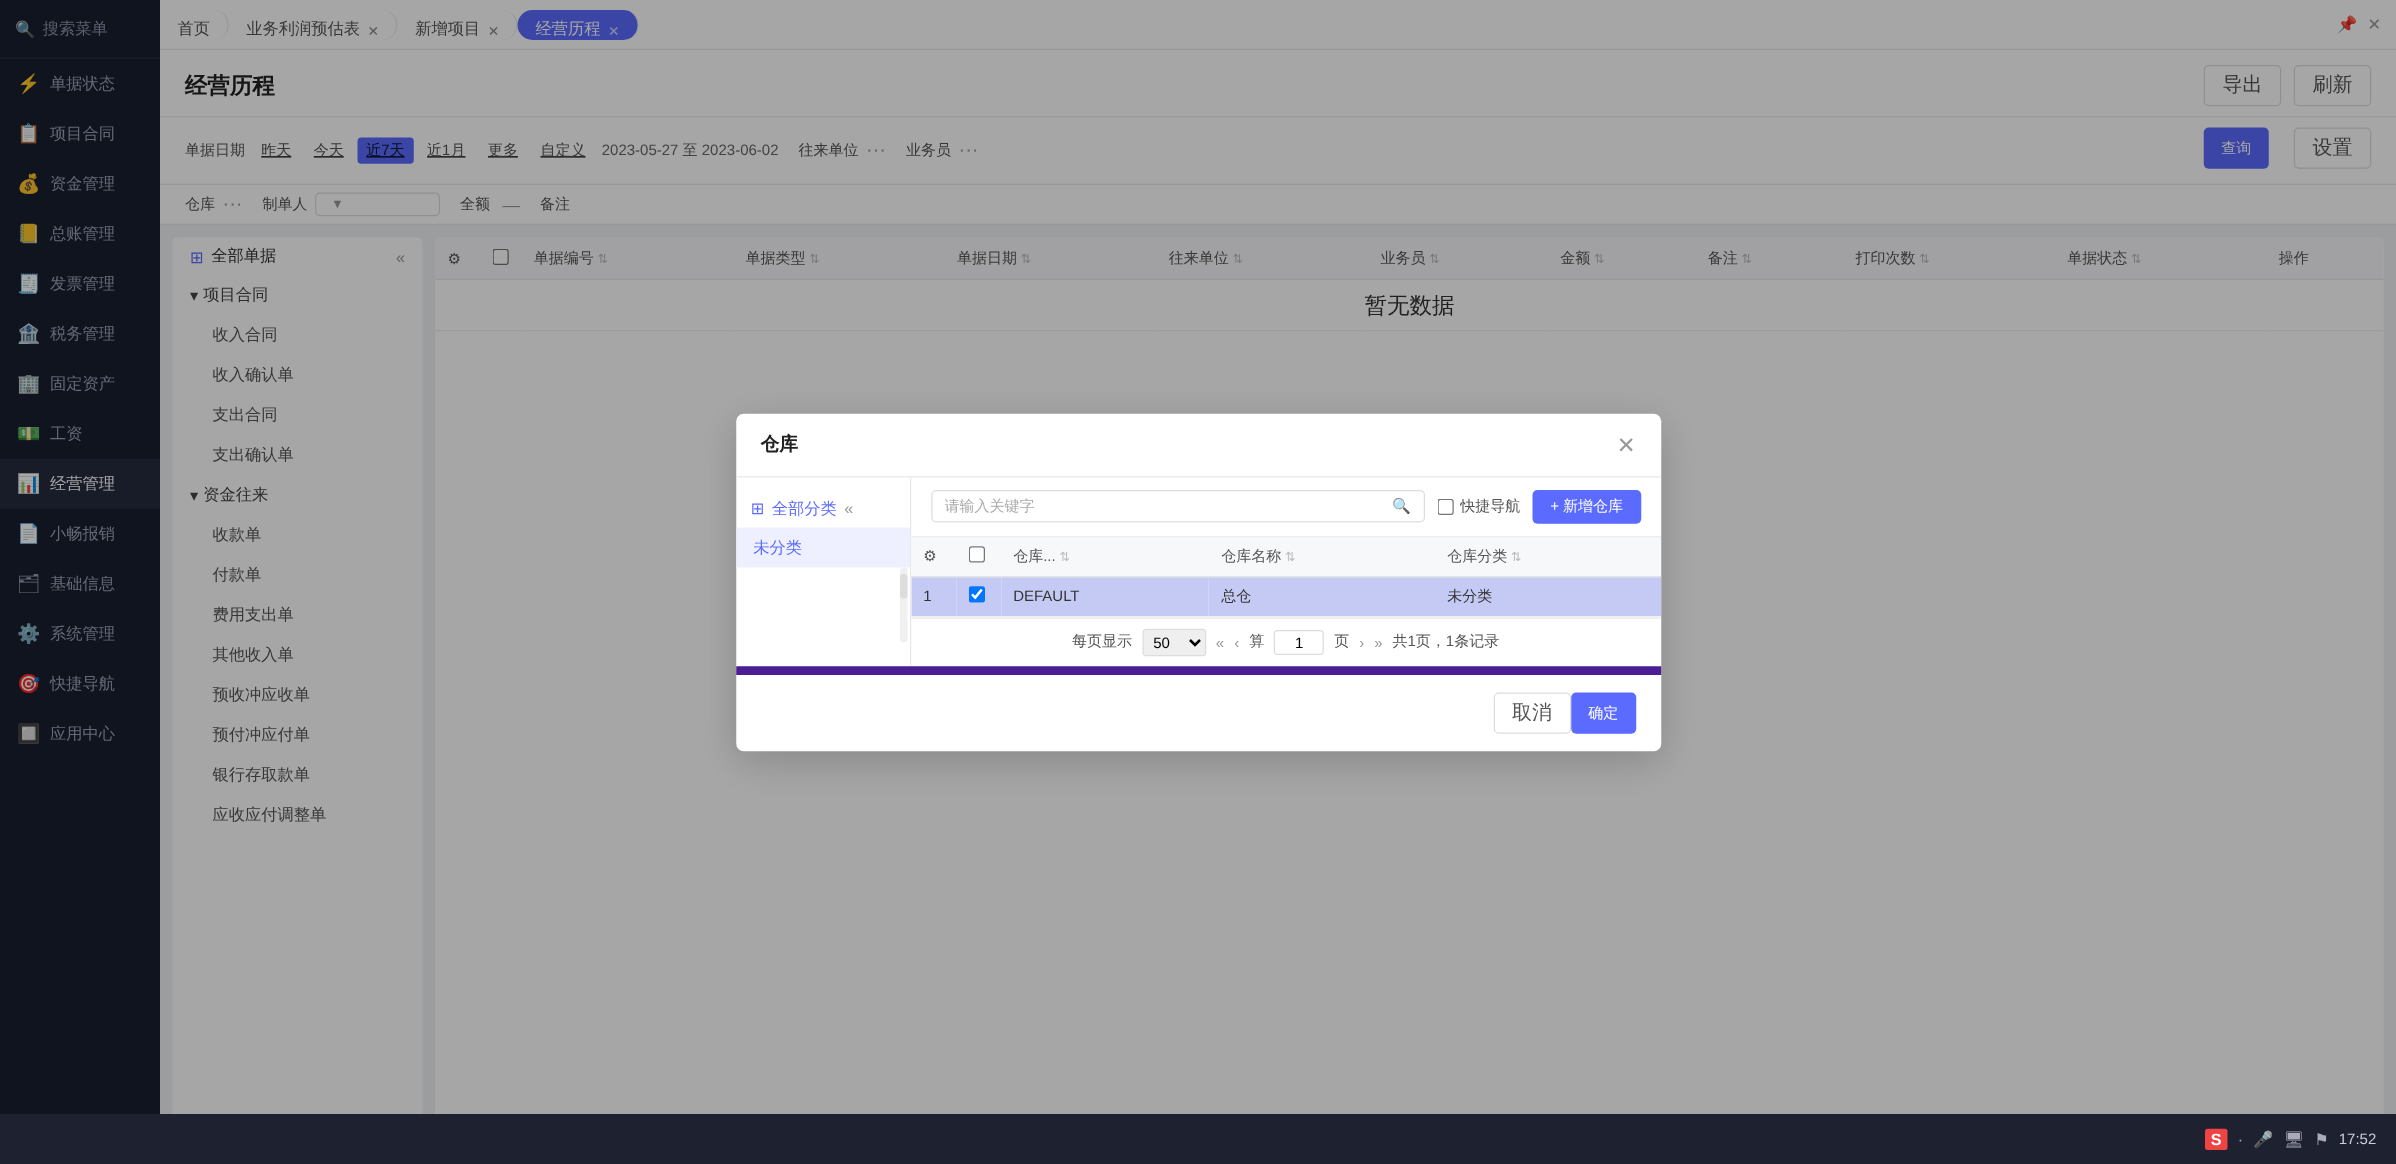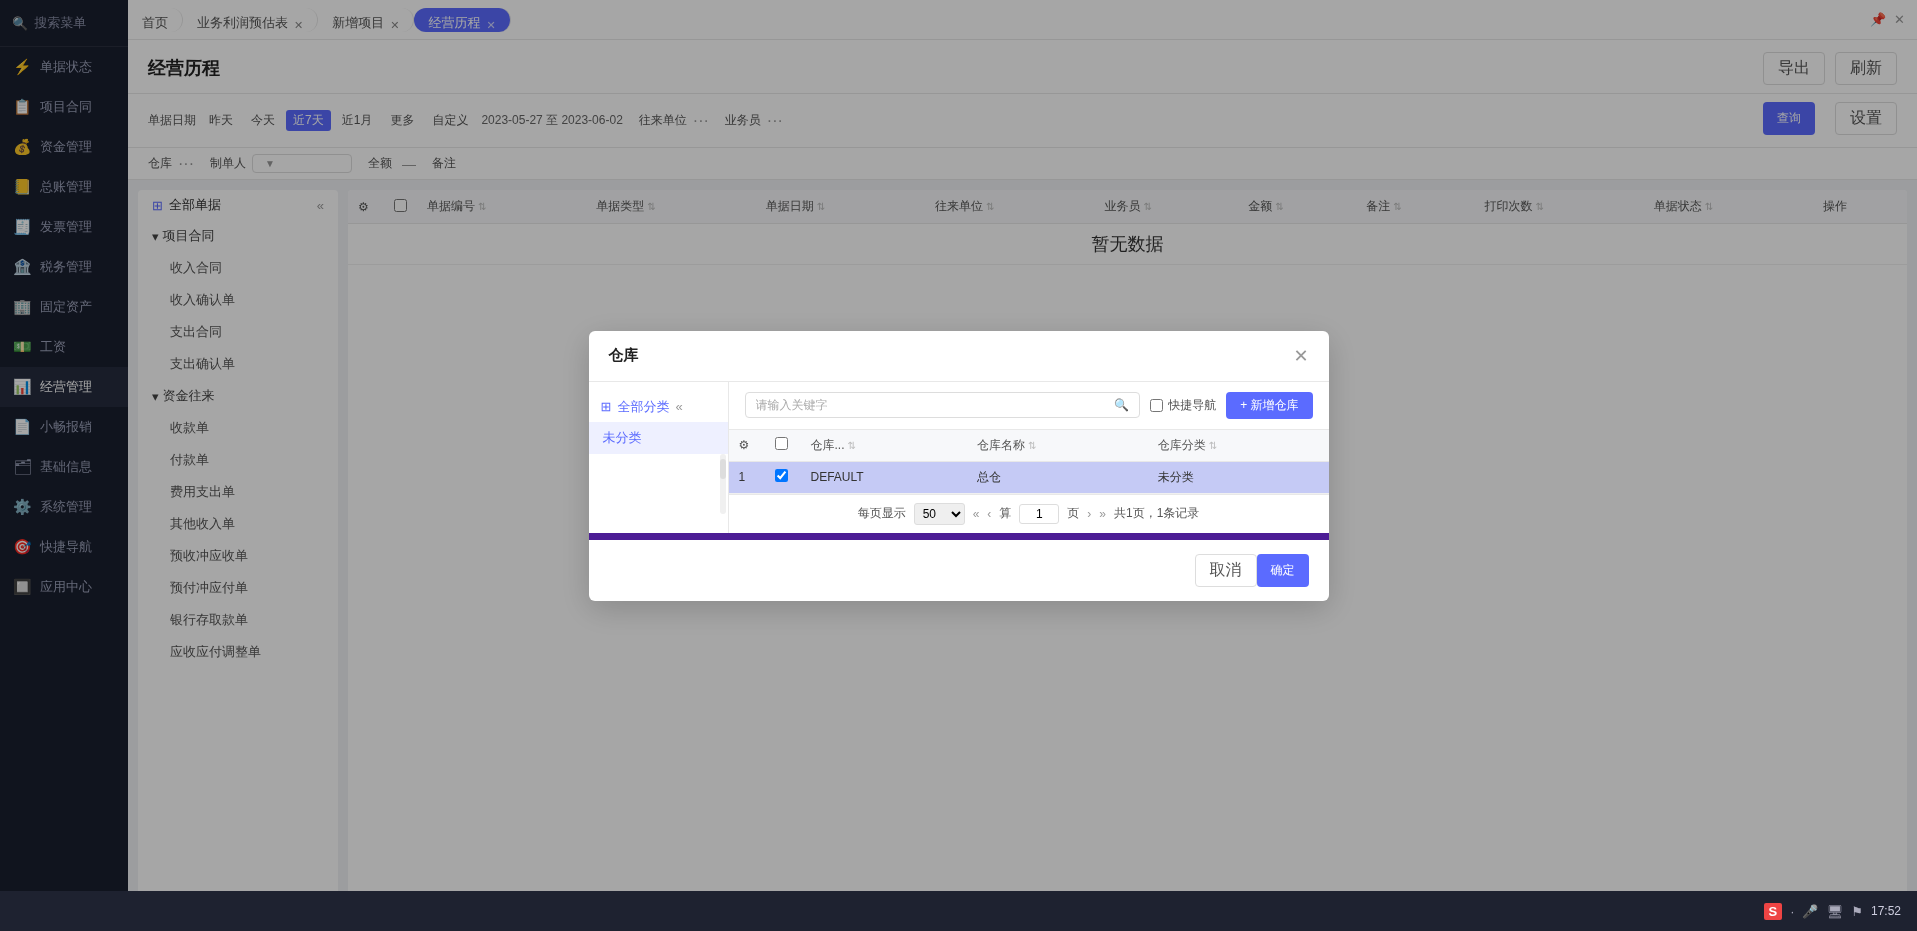--- a/index.html
+++ b/index.html
@@ -38,23 +38,23 @@
       background: #fff; padding: 12px 20px 0; border-bottom: 1px solid #e8e8e8;
     }
     .page-title { font-size: 18px; font-weight: bold; color: #222; margin-bottom: 10px; }
 
     
     .filter-bar {
       background: #fff; padding: 8px 20px; display: flex; align-items: center; gap: 16px; flex-wrap: wrap; border-bottom: 1px solid #e8e8e8;
     }
     .filter-group { display: flex; align-items: center; gap: 6px; }
     .filter-label { color: #555; font-size: 12px; white-space: nowrap; }
-    .date-btns { display: flex; gap: 4px; }
+    .date-btns { display: flex; gap: 4px; text-decoration: underline; }
     .date-btn { padding: 2px 7px; border-radius: 3px; font-size: 12px; cursor: pointer; color: #555; background: transparent; border: none; }
-    .date-btn.active { background: #5b6bff; color: #ffffff; border-radius: 3px; }
+    .date-btn.active { background: #5b6bff; color: #0f172a; border-radius: 3px; }
     .date-range { font-size: 12px; color: #666; }
     .filter-dots { color: #999; cursor: pointer; font-size: 16px; }
     .filter-select { display: flex; align-items: center; gap: 4px; border: 1px solid #ddd; border-radius: 4px; padding: 3px 8px; min-width: 100px; cursor: pointer; font-size: 12px; color: #333; background: #fff; }
     .filter-select .arrow { color: #999; font-size: 10px; }
     .btn-primary { background: #5b6bff; color: #fff; border: none; border-radius: 4px; padding: 5px 14px; font-size: 12px; cursor: pointer; }
     .btn-default { background: #fff; color: #555; border: 1px solid #ddd; border-radius: 4px; padding: 5px 14px; font-size: 16px; cursor: pointer; }
 
     
     .filter-bar2 {
       background: #fff; padding: 6px 20px; display: flex; align-items: center; gap: 16px; border-bottom: 1px solid #e8e8e8;

